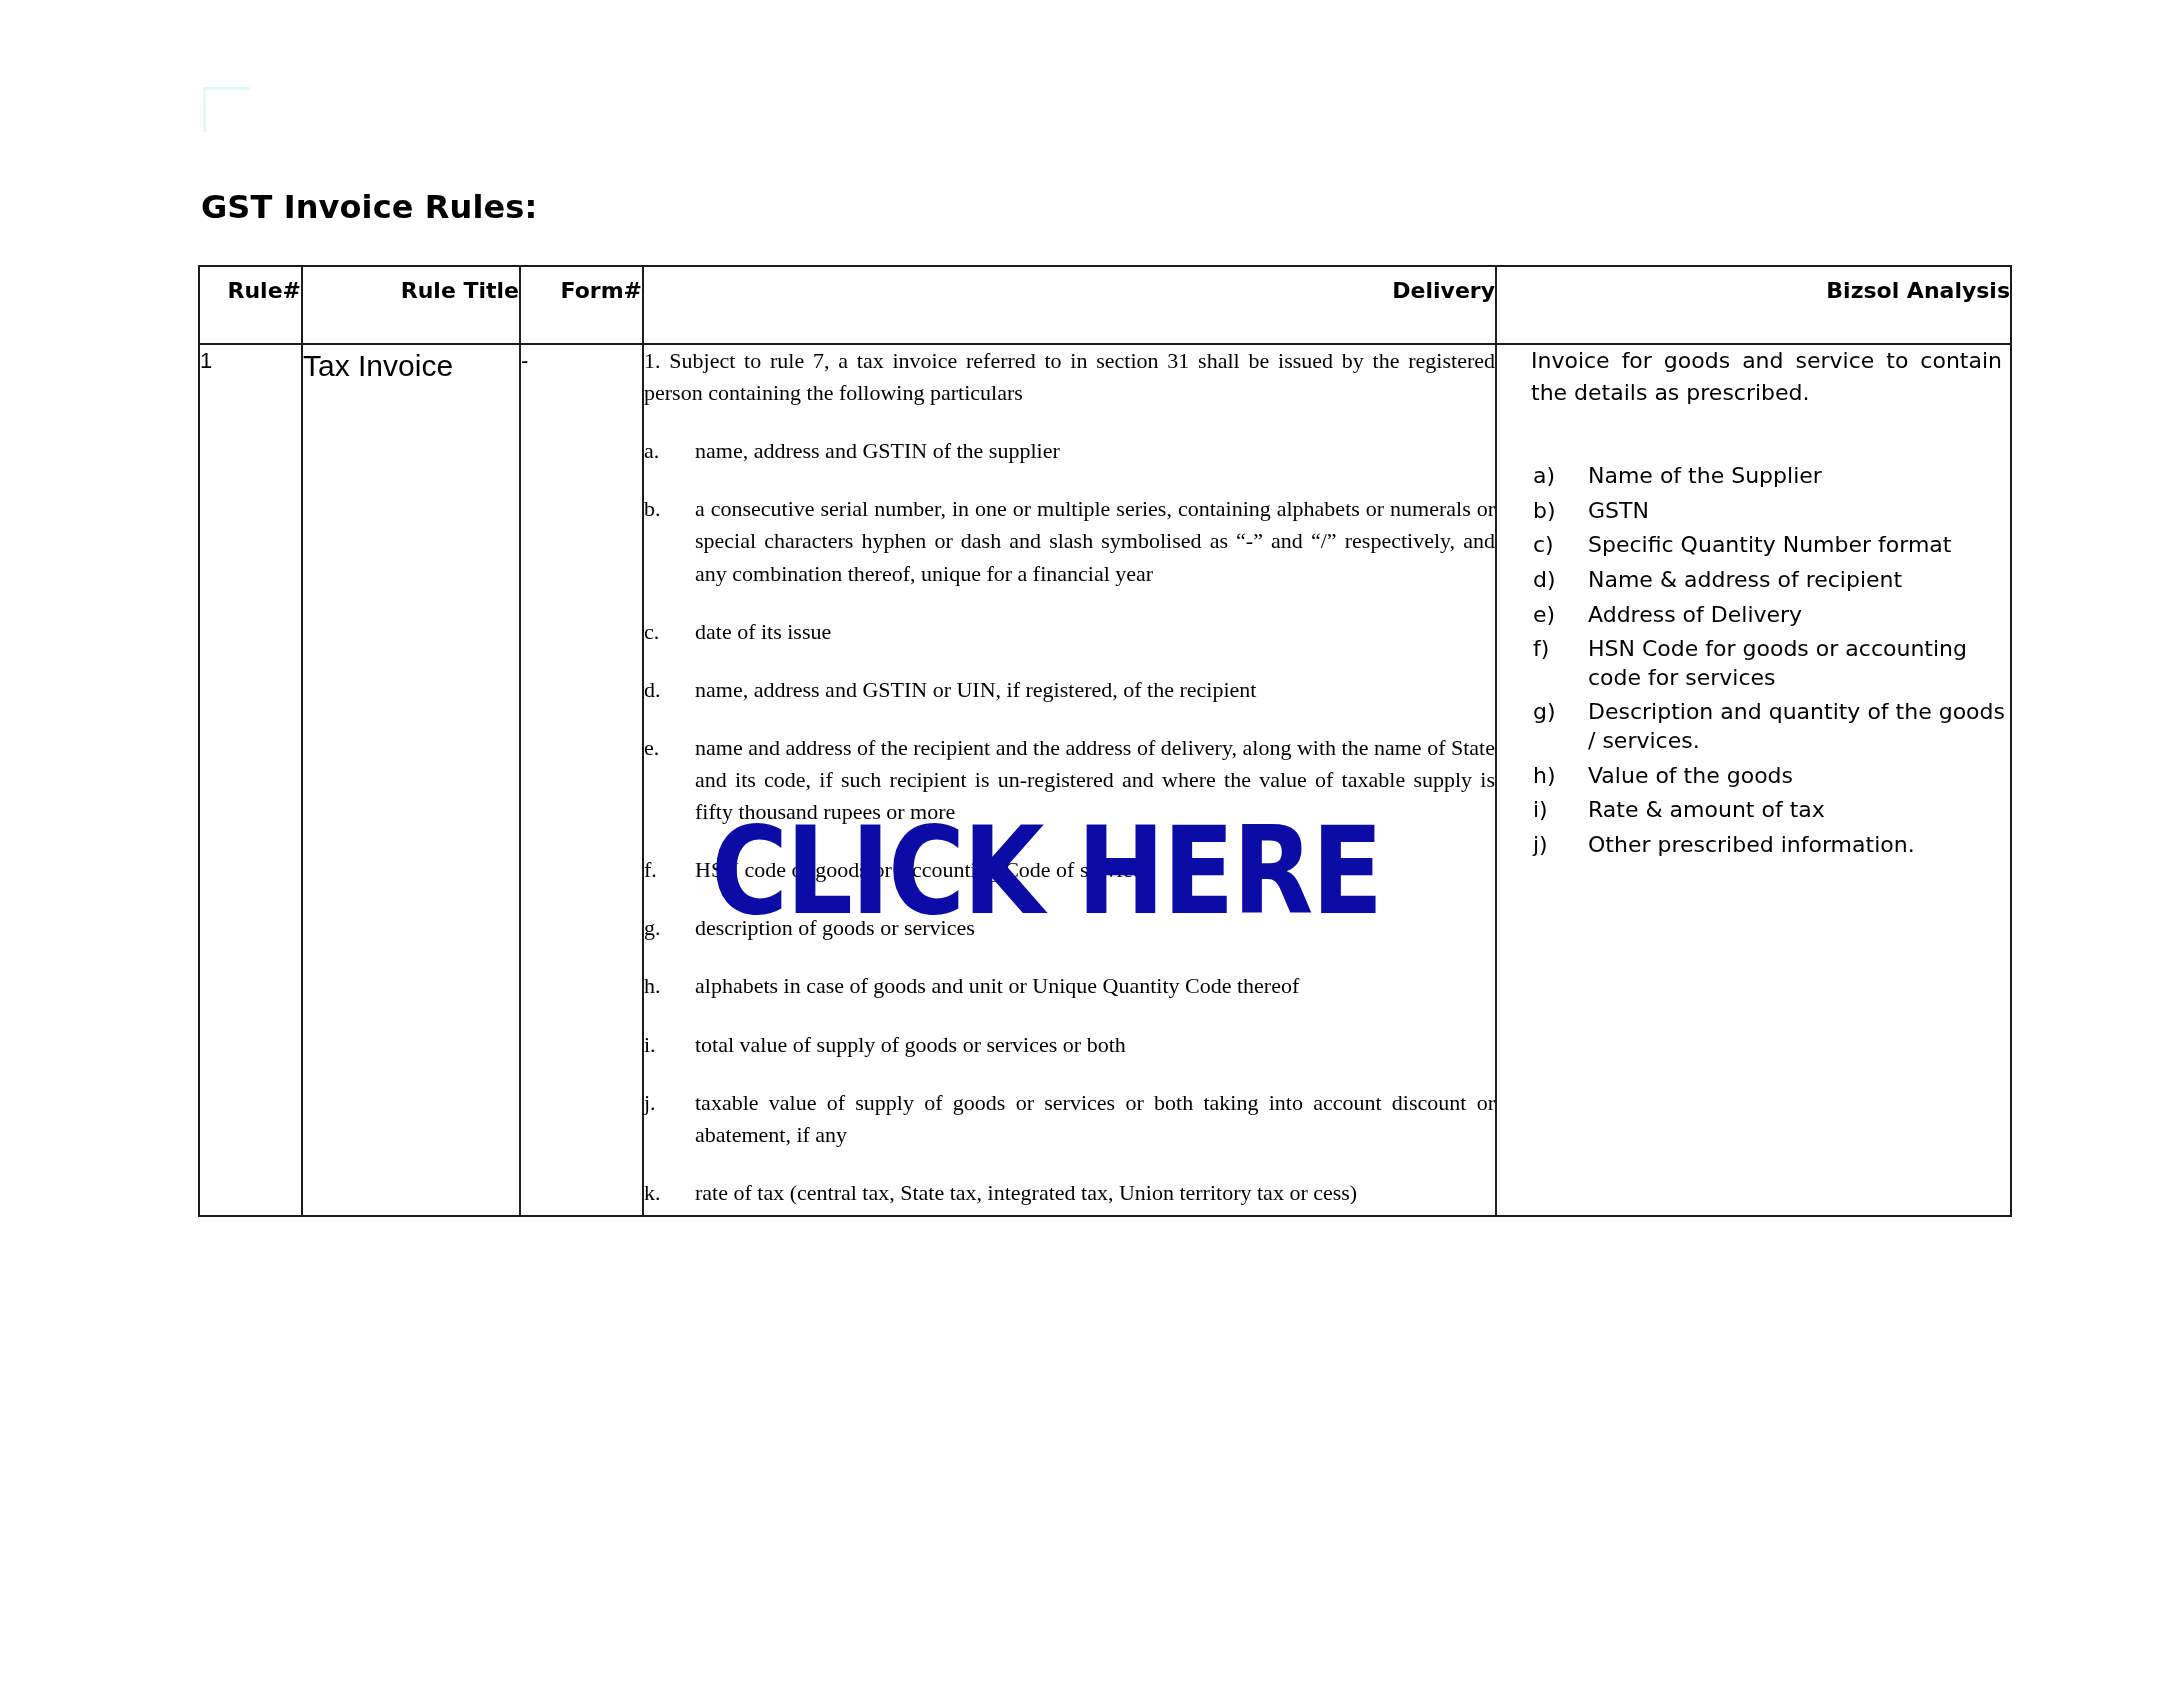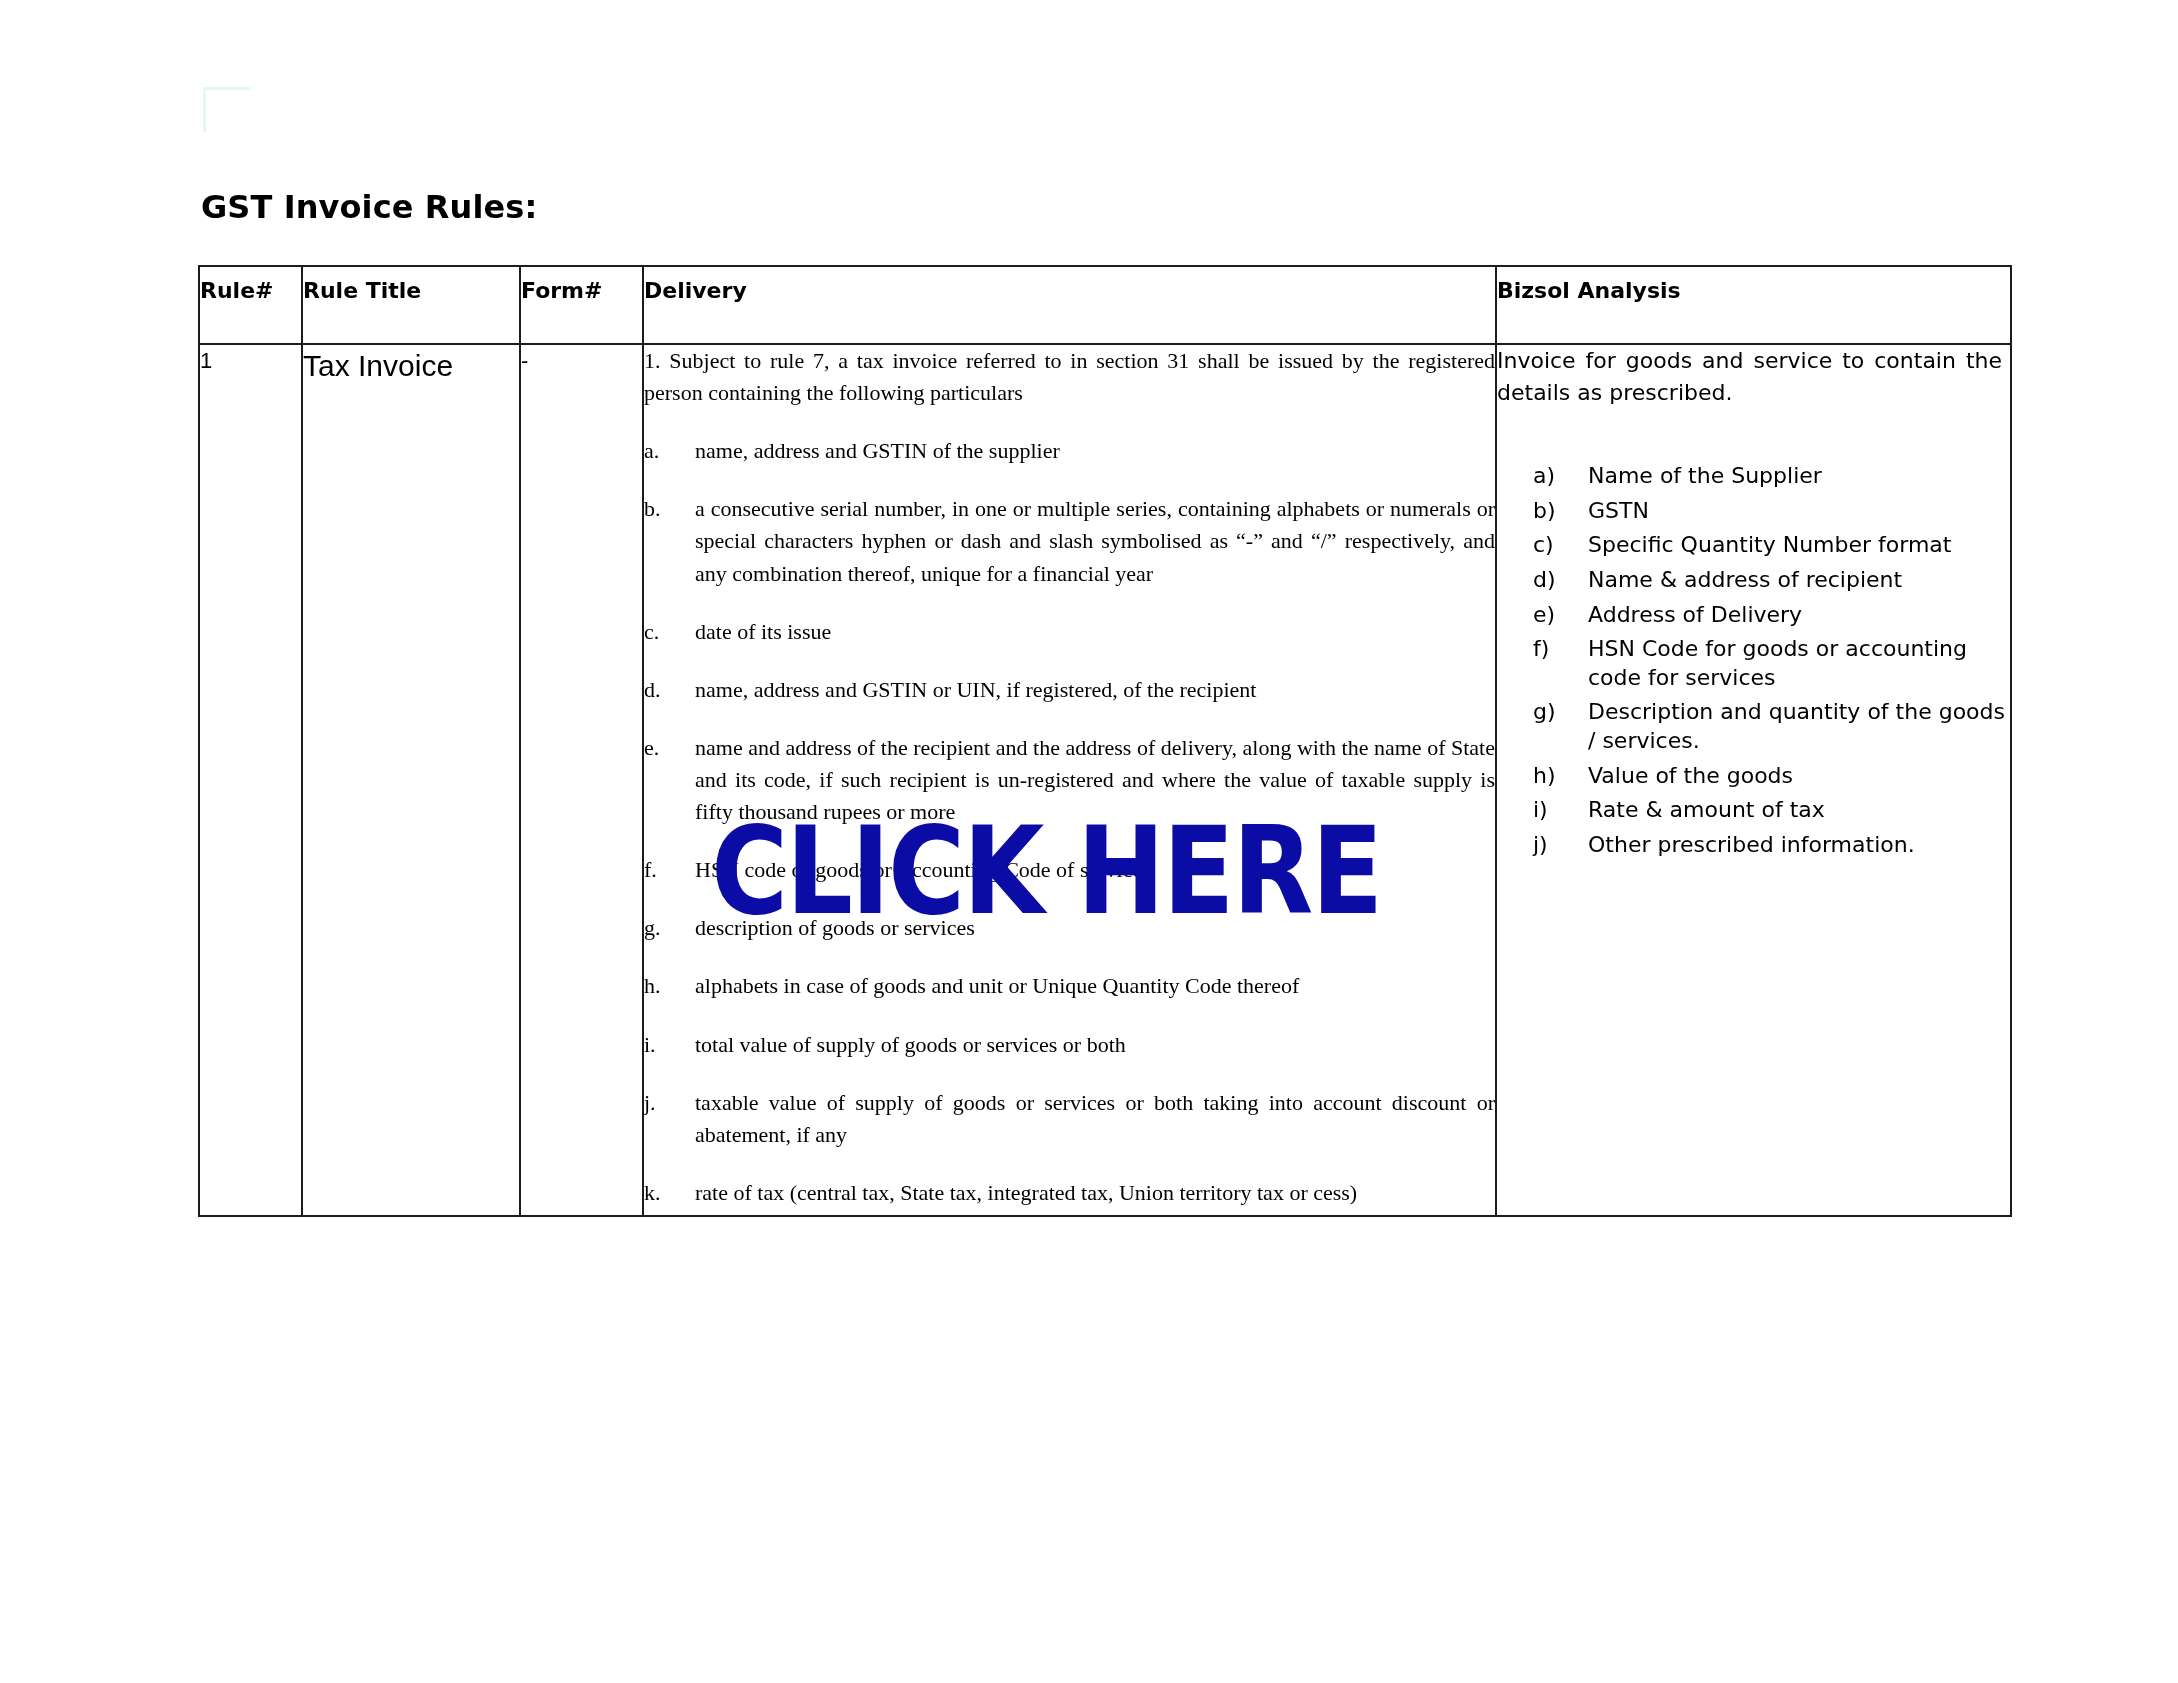--- a/index.html
+++ b/index.html
@@ -66,21 +66,21 @@
   
   col.c-rule   { width: 103px; }
   col.c-title  { width: 218px; }
   col.c-form   { width: 123px; }
   col.c-prov   { width: 853px; }
   col.c-biz    { width: 515px; }
 
   
   tr.head td {
     height: 65px;
-    text-align: left;
+    text-align: right;
     font-family: "DejaVu Sans", sans-serif;
     font-weight: bold;
     font-size: 22px;
     padding-top: 11px;
   }
 
   
   td.cell {
     padding: 10px 12px 22px 12px;
     font-size: 22px;
@@ -127,20 +127,21 @@
     width: 40px;
     text-align: left;
   }
 
   
   .biz-intro {
     text-align: justify;
     font-size: 22px;
     line-height: 1.46;
     margin: 0 8px 53px 0;
+    padding-left: 34px;
   }
   ol.biz-list {
     list-style: none;
     margin: 0;
     padding: 0 0 0 36px;
   }
   ol.biz-list > li {
     position: relative;
     padding-left: 55px;
     margin-bottom: 6px;

